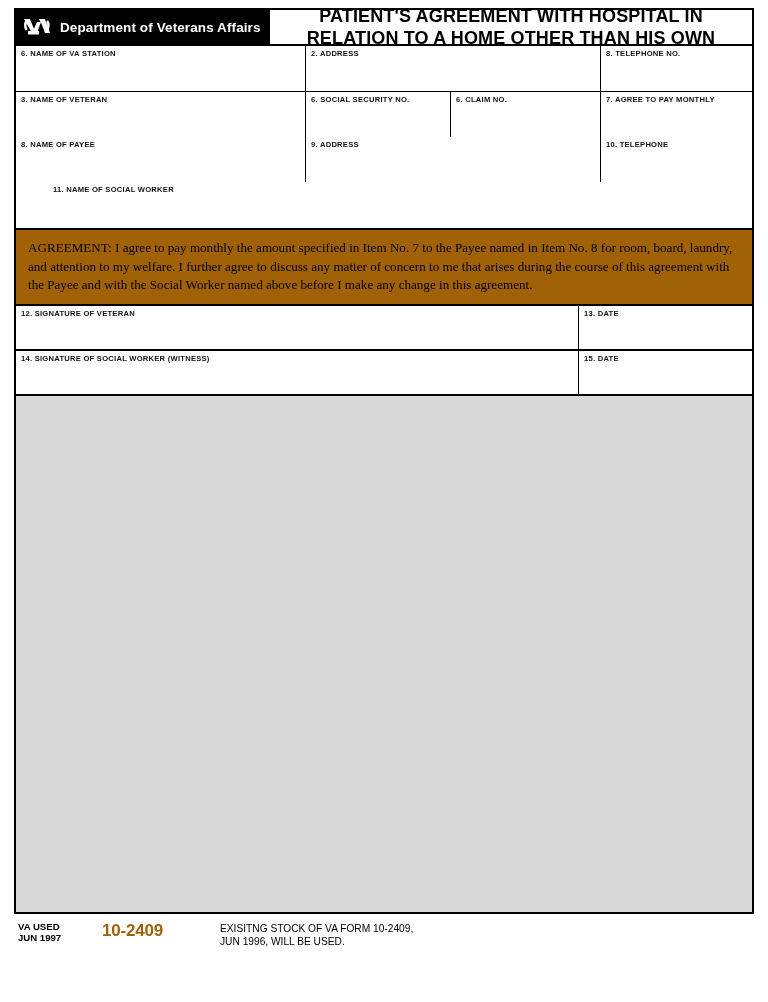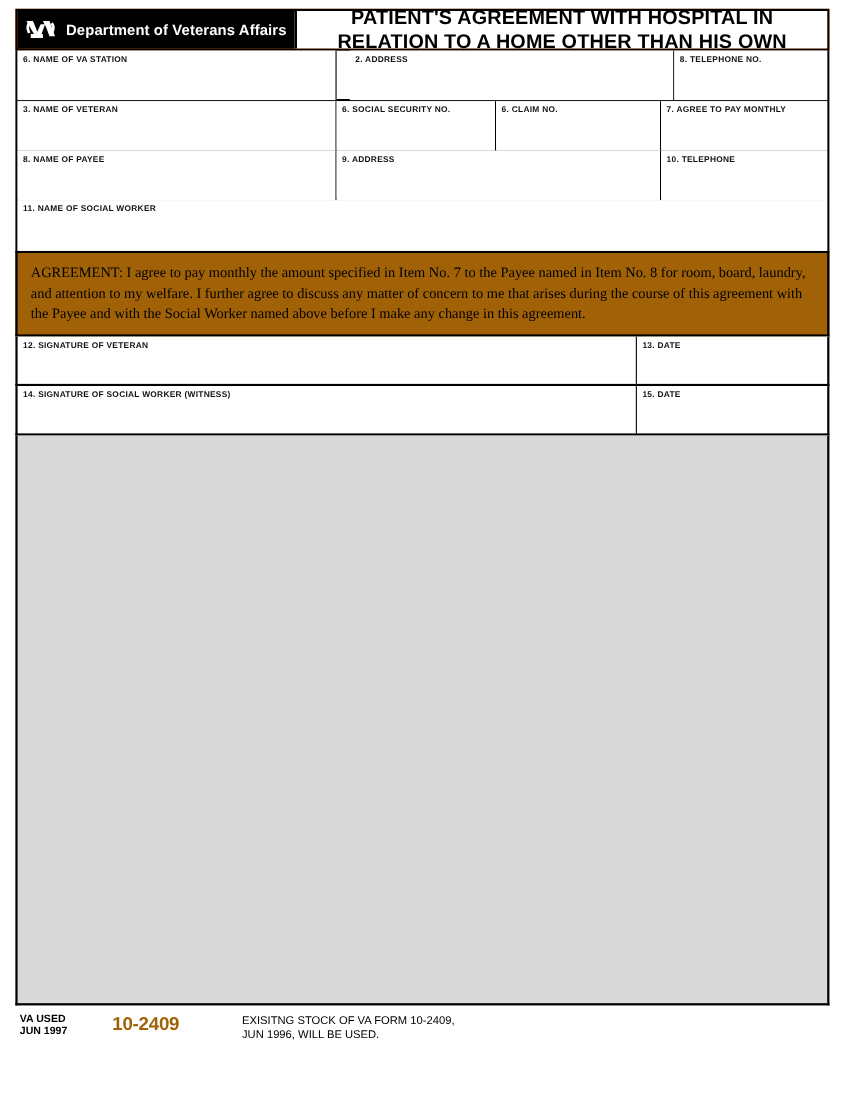--- a/index.html
+++ b/index.html
@@ -18,21 +18,21 @@
     background: #ffffff;
     padding: 8px 14px 0 14px;
   }
 
   
   .header {
     display: flex;
     align-items: stretch;
     height: 38px;
     border: 2px solid #000;
-    background: #f97316;
+    background: #d946ef;
   }
   .header-left {
     width: 252px;
     background: #000000;
     display: flex;
     align-items: center;
     padding-left: 6px;
     flex: 0 0 252px;
   }
   .va-logo {
@@ -70,21 +70,21 @@
   
   .grid {
     border-left: 2px solid #000;
     border-right: 2px solid #000;
     border-bottom: 2px solid #000;
   }
   .row {
     display: flex;
     border-bottom: 2px solid #000;
   }
-  .row:last-child { border-bottom: none; }
+  .row:last-child { border-bottom: none; padding-left: 32px; }
 
   .cell {
     position: relative;
     border-right: 1.5px solid #000;
     padding: 4px 0 0 5px;
     min-height: 45px;
     background: #ffffff;
   }
   .cell:last-child { border-right: none; }
 
@@ -103,21 +103,21 @@
     min-height: 12px;
   }
 
   .r1 { height: 46px; }
   .r2 { height: 45px; }
   .r3 { height: 45px; }
   .r4 { height: 46px; }
 
   
   .w-station  { flex: 0 0 290px; }
-  .w-address1 { flex: 0 0 295px; margin-left: 12px; }
+  .w-address1 { flex: 0 0 295px; }
   .w-tel1     { flex: 1 1 auto; }
 
   
   .w-veteran  { flex: 0 0 290px; }
   .w-ssn      { flex: 0 0 145px; }
   .w-claim    { flex: 0 0 150px; }
   .w-paymo    { flex: 1 1 auto; }
 
   
   .w-payee    { flex: 0 0 290px; }

